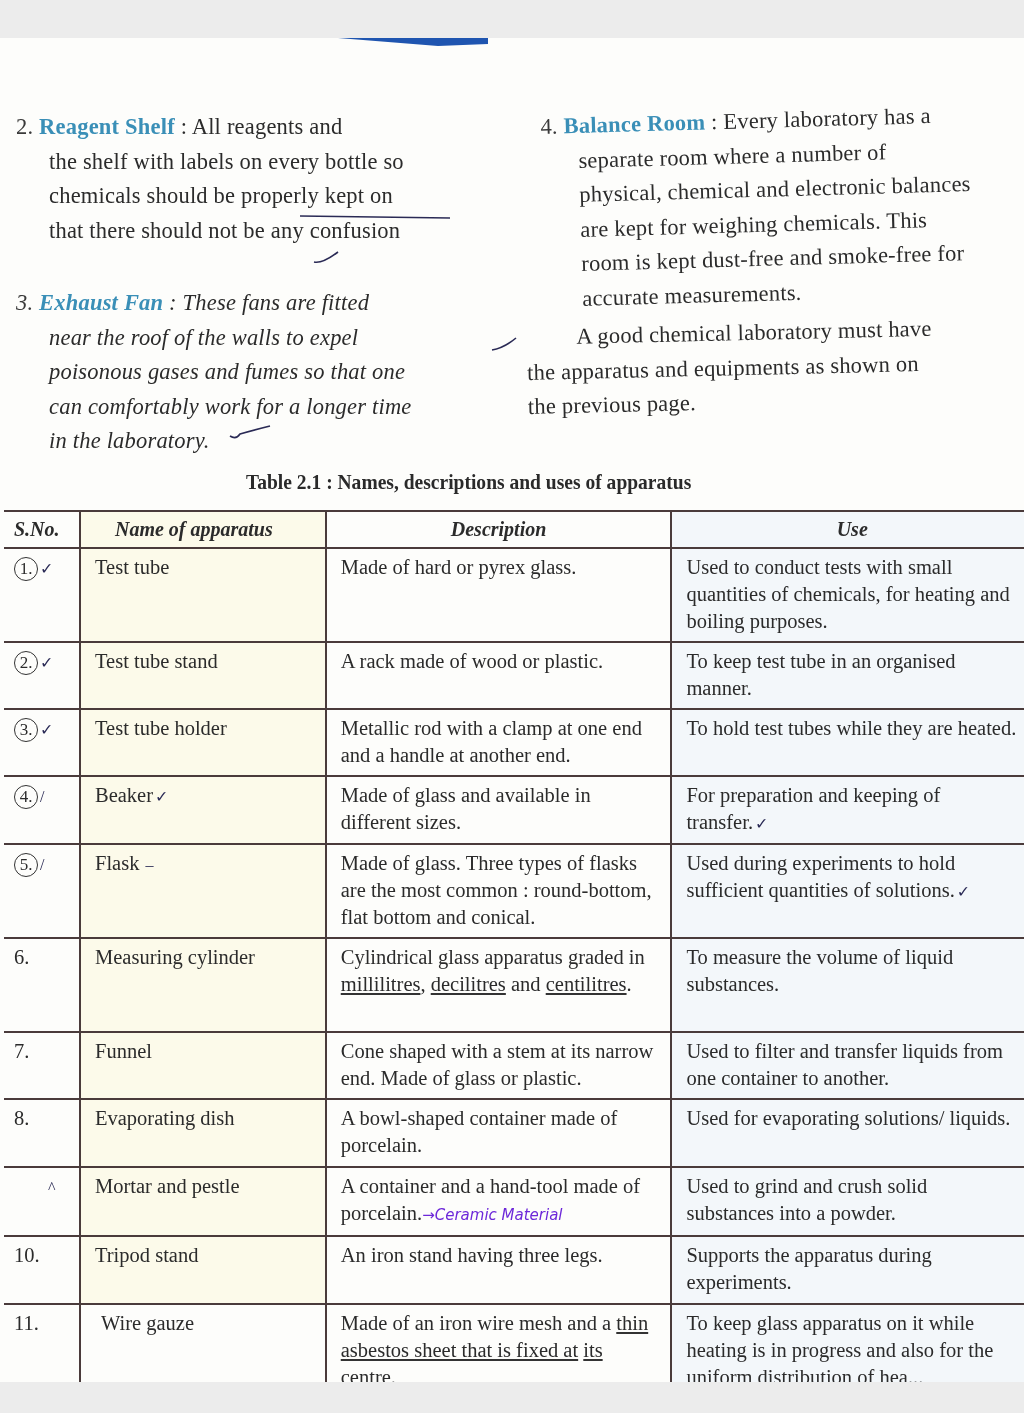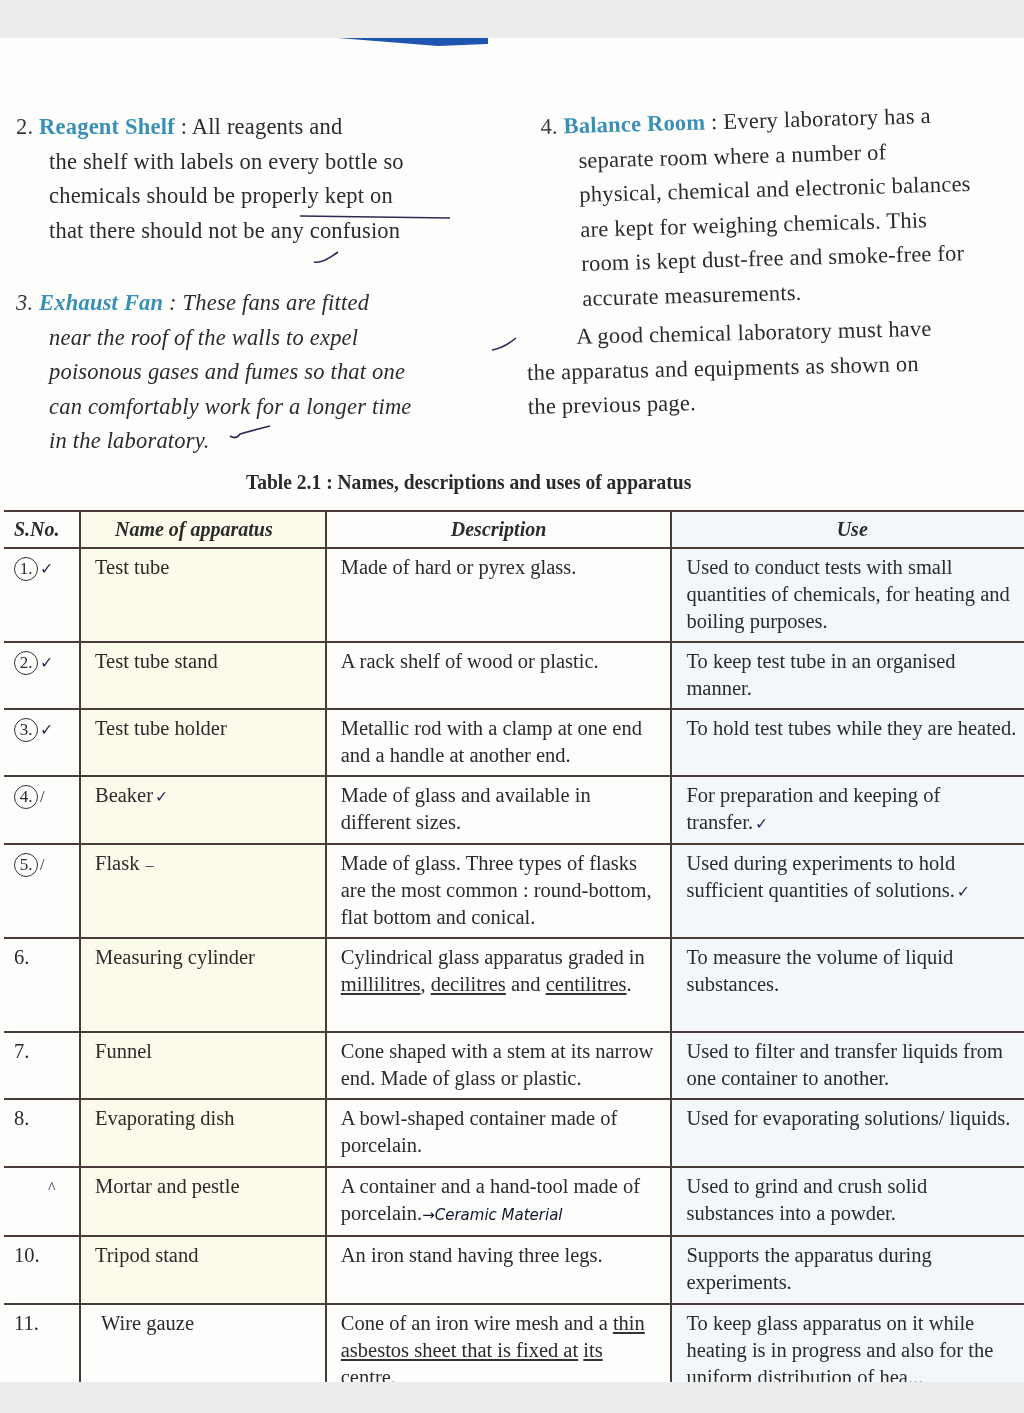--- a/index.html
+++ b/index.html
@@ -31,21 +31,21 @@
   table.apparatus th.c-use { text-align: center; background: #f3f7fa; }
   table.apparatus td.c-use { background: #f3f7fa; }
   .c-sno { width: 76px; padding-left: 10px !important; }
   .c-name { width: 246px; background: #fdfbe9; }
   .c-desc { width: 346px; }
   .c-use { width: 362px; }
   td.c-name, th.c-name { background: #fcfaea; }
   .uline { text-decoration: underline; text-decoration-color: #333; }
   .sno-circle { display: inline-block; border: 1.5px solid #333; border-radius: 50%; width: 24px; height: 24px; line-height: 22px; text-align: center; font-size: 17px; }
   .tick { color: #2a2a55; font-size: 16px; margin-left: 2px; }
-  .note-hw { font-family: "DejaVu Sans", sans-serif; font-size: 15px; color: #0f172a; font-style: italic; }
+  .note-hw { font-family: "DejaVu Sans", sans-serif; font-size: 15px; color: #6d28d9; font-style: italic; }
   .row-h1 td { height: 92px; }
   .row-h2 td { height: 62px; }
   .row-h3 td { height: 94px; }
   .row-h4 td { height: 58px; }
   .row-h5 td { height: 68px; }
   .row-last td { height: 100px; }
 </style>
 </head>
 <body>
 
@@ -129,21 +129,21 @@
     <tbody>
       <tr class="row-h1">
         <td class="c-sno"><span class="sno-circle">1.</span><span class="tick">✓</span></td>
         <td class="c-name">Test tube</td>
         <td class="c-desc">Made of hard or pyrex glass.</td>
         <td class="c-use">Used to conduct tests with small quantities of chemicals, for heating and boiling purposes.</td>
       </tr>
       <tr class="row-h2">
         <td class="c-sno"><span class="sno-circle">2.</span><span class="tick">✓</span></td>
         <td class="c-name">Test tube stand</td>
-        <td class="c-desc">A rack shelf of wood or plastic.</td>
+        <td class="c-desc">A rack made of wood or plastic.</td>
         <td class="c-use">To keep test tube in an organised manner.</td>
       </tr>
       <tr class="row-h2">
         <td class="c-sno"><span class="sno-circle">3.</span><span class="tick">✓</span></td>
         <td class="c-name">Test tube holder</td>
         <td class="c-desc">Metallic rod with a clamp at one end and a handle at another end.</td>
         <td class="c-use">To hold test tubes while they are heated.</td>
       </tr>
       <tr class="row-h2">
         <td class="c-sno"><span class="sno-circle">4.</span><span class="tick">/</span></td>
@@ -186,21 +186,21 @@
       <tr class="row-h5">
         <td class="c-sno"><span>10.</span></td>
         <td class="c-name">Tripod stand</td>
         <td class="c-desc">An iron stand having three legs.</td>
         <td class="c-use">Supports the apparatus during experiments.</td>
       </tr>
       <tr class="row-last">
         <td class="c-sno"><span>11.</span></td>
         <td class="c-name" style="background:#fdfdfb;padding-left:20px;">Wire gauze</td>
         <td class="c-desc">
-          <span>Cone of an iron wire mesh and a </span><span class="uline">thin asbestos sheet that is fixed at</span><span> </span><span class="uline">its centre</span><span>.</span>
+          <span>Made of an iron wire mesh and a </span><span class="uline">thin asbestos sheet that is fixed at</span><span> </span><span class="uline">its centre</span><span>.</span>
         </td>
         <td class="c-use" style="white-space:normal;">To keep glass apparatus on it while heating is in progress and also for the uniform distribution of hea...</td>
       </tr>
     </tbody>
   </table>
 
 </div>
 
 <div class="bottom-bar"></div>
 

